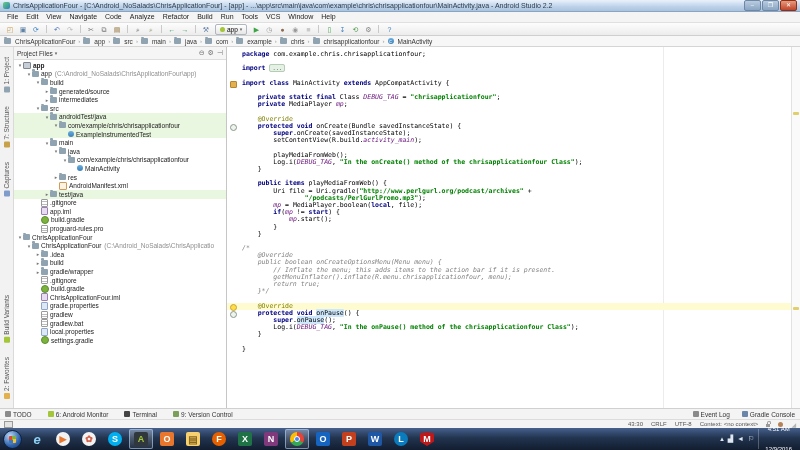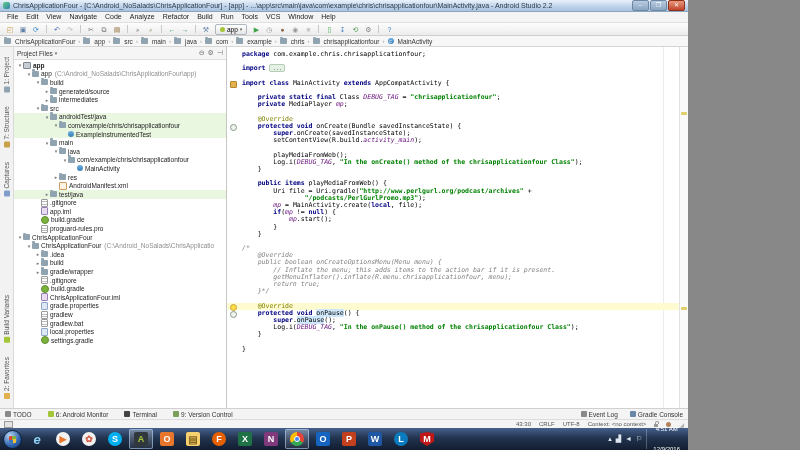--- a/index.html
+++ b/index.html
@@ -1,16 +1,16 @@
 <!DOCTYPE html>
 <html><head>
 <meta charset="utf-8">
 <style>
   html,body{margin:0;padding:0;background:#888;}
-  #app{width:688px;height:450px;display:flex;flex-direction:column;overflow:hidden;
+  #app{width:800px;height:450px;display:flex;flex-direction:column;overflow:hidden;
        font-family:"Liberation Sans",sans-serif;background:#e5e5e5;position:relative;}
 
   
   .titlebar{height:11px;flex:none;background:linear-gradient(#eaf2fb,#bdd2e9 60%,#a9c3de);
     border-bottom:1px solid #8ba4c0;display:flex;align-items:center;padding:0 3px;gap:3px;}
   .app-logo{width:7px;height:7px;flex:none;border-radius:2px;background:linear-gradient(135deg,#66cf7e,#2f7fb5);}
   .title-text{flex:1;font-size:7px;line-height:9px;color:#2a3a4a;white-space:nowrap;overflow:hidden;text-overflow:ellipsis;}
   .win-controls{display:flex;gap:1px;flex:none;}
   .win-btn{width:15px;height:9px;font-size:6px;line-height:9px;text-align:center;color:#fff;
     background:linear-gradient(#b9cce0,#8aa5c2);border:1px solid #6d87a5;border-radius:2px;}
@@ -484,22 +484,22 @@
           <div class="code-line"><span class="seg-p">        </span><span class="seg-k">super</span><span class="seg-p">.onCreate(savedInstanceState);</span></div>
           <div class="code-line"><span class="seg-p">        setContentView(R.build.</span><span class="seg-f">activity_main</span><span class="seg-p">);</span></div>
           <div class="code-line"></div>
           <div class="code-line"><span class="seg-p">        playMediaFromWeb();</span></div>
           <div class="code-line"><span class="seg-p">        Log.i(</span><span class="seg-f">DEBUG_TAG</span><span class="seg-p">, </span><span class="seg-s">"In the onCreate() method of the chrisapplicationfour Class"</span><span class="seg-p">);</span></div>
           <div class="code-line"><span class="seg-p">    }</span></div>
           <div class="code-line"></div>
           <div class="code-line"><span class="seg-p">    </span><span class="seg-k">public items </span><span class="seg-p">playMediaFromWeb() {</span></div>
           <div class="code-line"><span class="seg-p">        Uri file = Uri.gradle(</span><span class="seg-s">"http://www.perlgurl.org/podcast/archives"</span><span class="seg-p"> +</span></div>
           <div class="code-line"><span class="seg-p">                </span><span class="seg-s">"/podcasts/PerlGurlPromo.mp3"</span><span class="seg-p">);</span></div>
-          <div class="code-line"><span class="seg-p">        </span><span class="seg-f">mp</span><span class="seg-p"> = MainActivity.create(</span><span class="seg-k">local</span><span class="seg-p">, file);</span></div>
-          <div class="code-line"><span class="seg-p">        </span><span class="seg-k">if</span><span class="seg-p">(</span><span class="seg-f">mp</span><span class="seg-p"> != </span><span class="seg-k">null</span><span class="seg-p">) {</span></div>
+          <div class="code-line"><span class="seg-p">        </span><span class="seg-f">mp</span><span class="seg-p"> = MediaPlayer.boolean(</span><span class="seg-k">local</span><span class="seg-p">, file);</span></div>
+          <div class="code-line"><span class="seg-p">        </span><span class="seg-k">if</span><span class="seg-p">(</span><span class="seg-f">mp</span><span class="seg-p"> != </span><span class="seg-k">start</span><span class="seg-p">) {</span></div>
           <div class="code-line"><span class="seg-p">            </span><span class="seg-f">mp</span><span class="seg-p">.start();</span></div>
           <div class="code-line"><span class="seg-p">        }</span></div>
           <div class="code-line"><span class="seg-p">    }</span></div>
           <div class="code-line"></div>
           <div class="code-line"><span class="seg-c">/*</span></div>
           <div class="code-line"><span class="seg-c">    @Override</span></div>
           <div class="code-line"><span class="seg-c">    public boolean onCreateOptionsMenu(Menu menu) {</span></div>
           <div class="code-line"><span class="seg-c">        // Inflate the menu; this adds items to the action bar if it is present.</span></div>
           <div class="code-line"><span class="seg-c">        getMenuInflater().inflate(R.menu.chrisapplicationfour, menu);</span></div>
           <div class="code-line"><span class="seg-c">        return true;</span></div>

